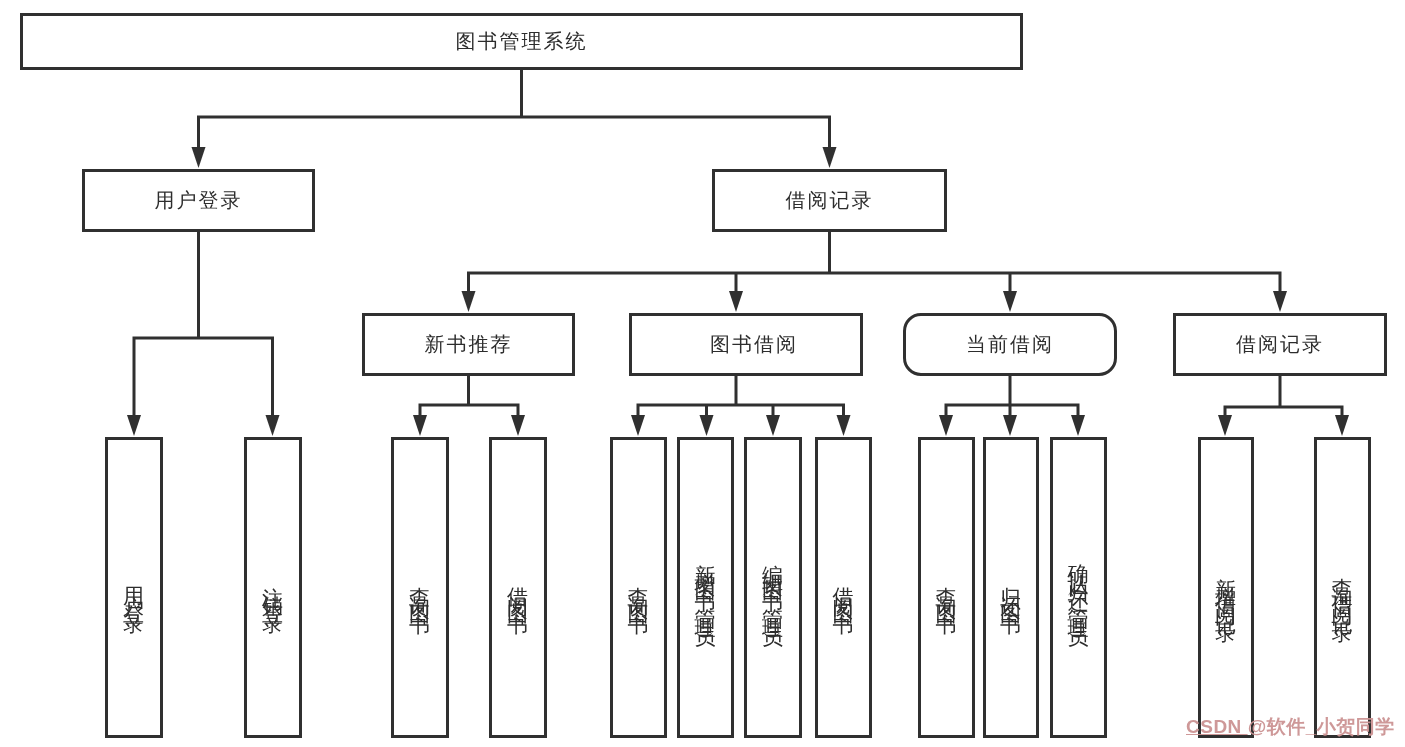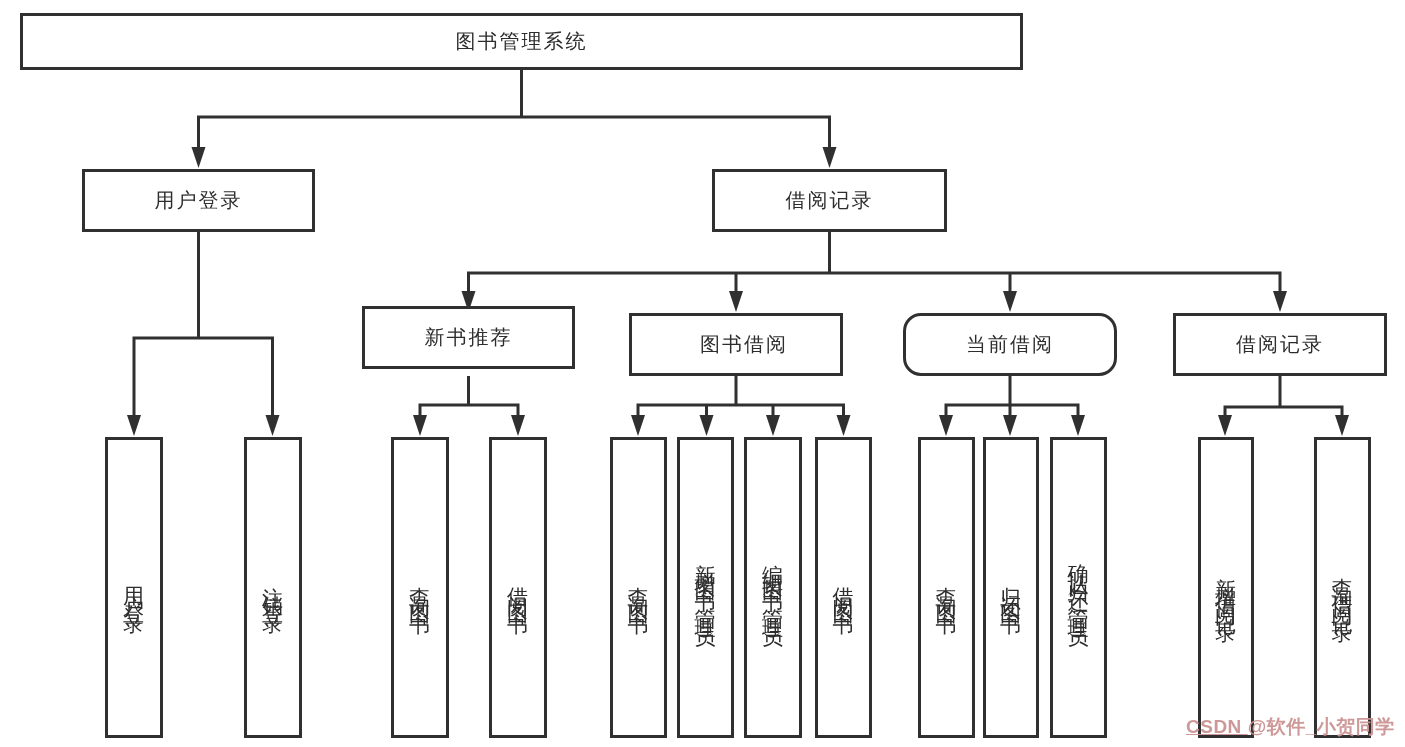--- a/index.html
+++ b/index.html
@@ -18,22 +18,22 @@
   .hnode{font-size:20px;letter-spacing:2px;white-space:nowrap;}
   .vnode{
     writing-mode:vertical-rl;text-orientation:mixed;
     font-size:21px;letter-spacing:9px;line-height:1;
     top:437px;height:301px;
   }
   
   .n-root{left:20px;top:13px;width:1003px;height:57px;}
   .n-login{left:82px;top:169px;width:233px;height:63px;}
   .n-mgmt{left:712px;top:169px;width:235px;height:63px;}
-  .n-newbook{left:362px;top:306px;width:213px;height:63px;}
-  .n-borrow{left:629px;top:313px;width:214px;height:63px;padding-left:16px;}
+  .n-newbook{left:362px;top:313px;width:213px;height:63px;}
+  .n-borrow{left:629px;top:313px;width:234px;height:63px;padding-left:16px;}
   .n-current{left:903px;top:313px;width:214px;height:63px;border-radius:18px;}
   .n-record{left:1173px;top:313px;width:214px;height:63px;}
   
   .v1{left:105px;width:58px;}
   .v2{left:244px;width:58px;}
   .v3{left:391px;width:58px;}
   .v4{left:489px;width:58px;}
   .v5{left:610px;width:57px;}
   .v6{left:677px;width:57px;}
   .v7{left:744px;width:58px;}

